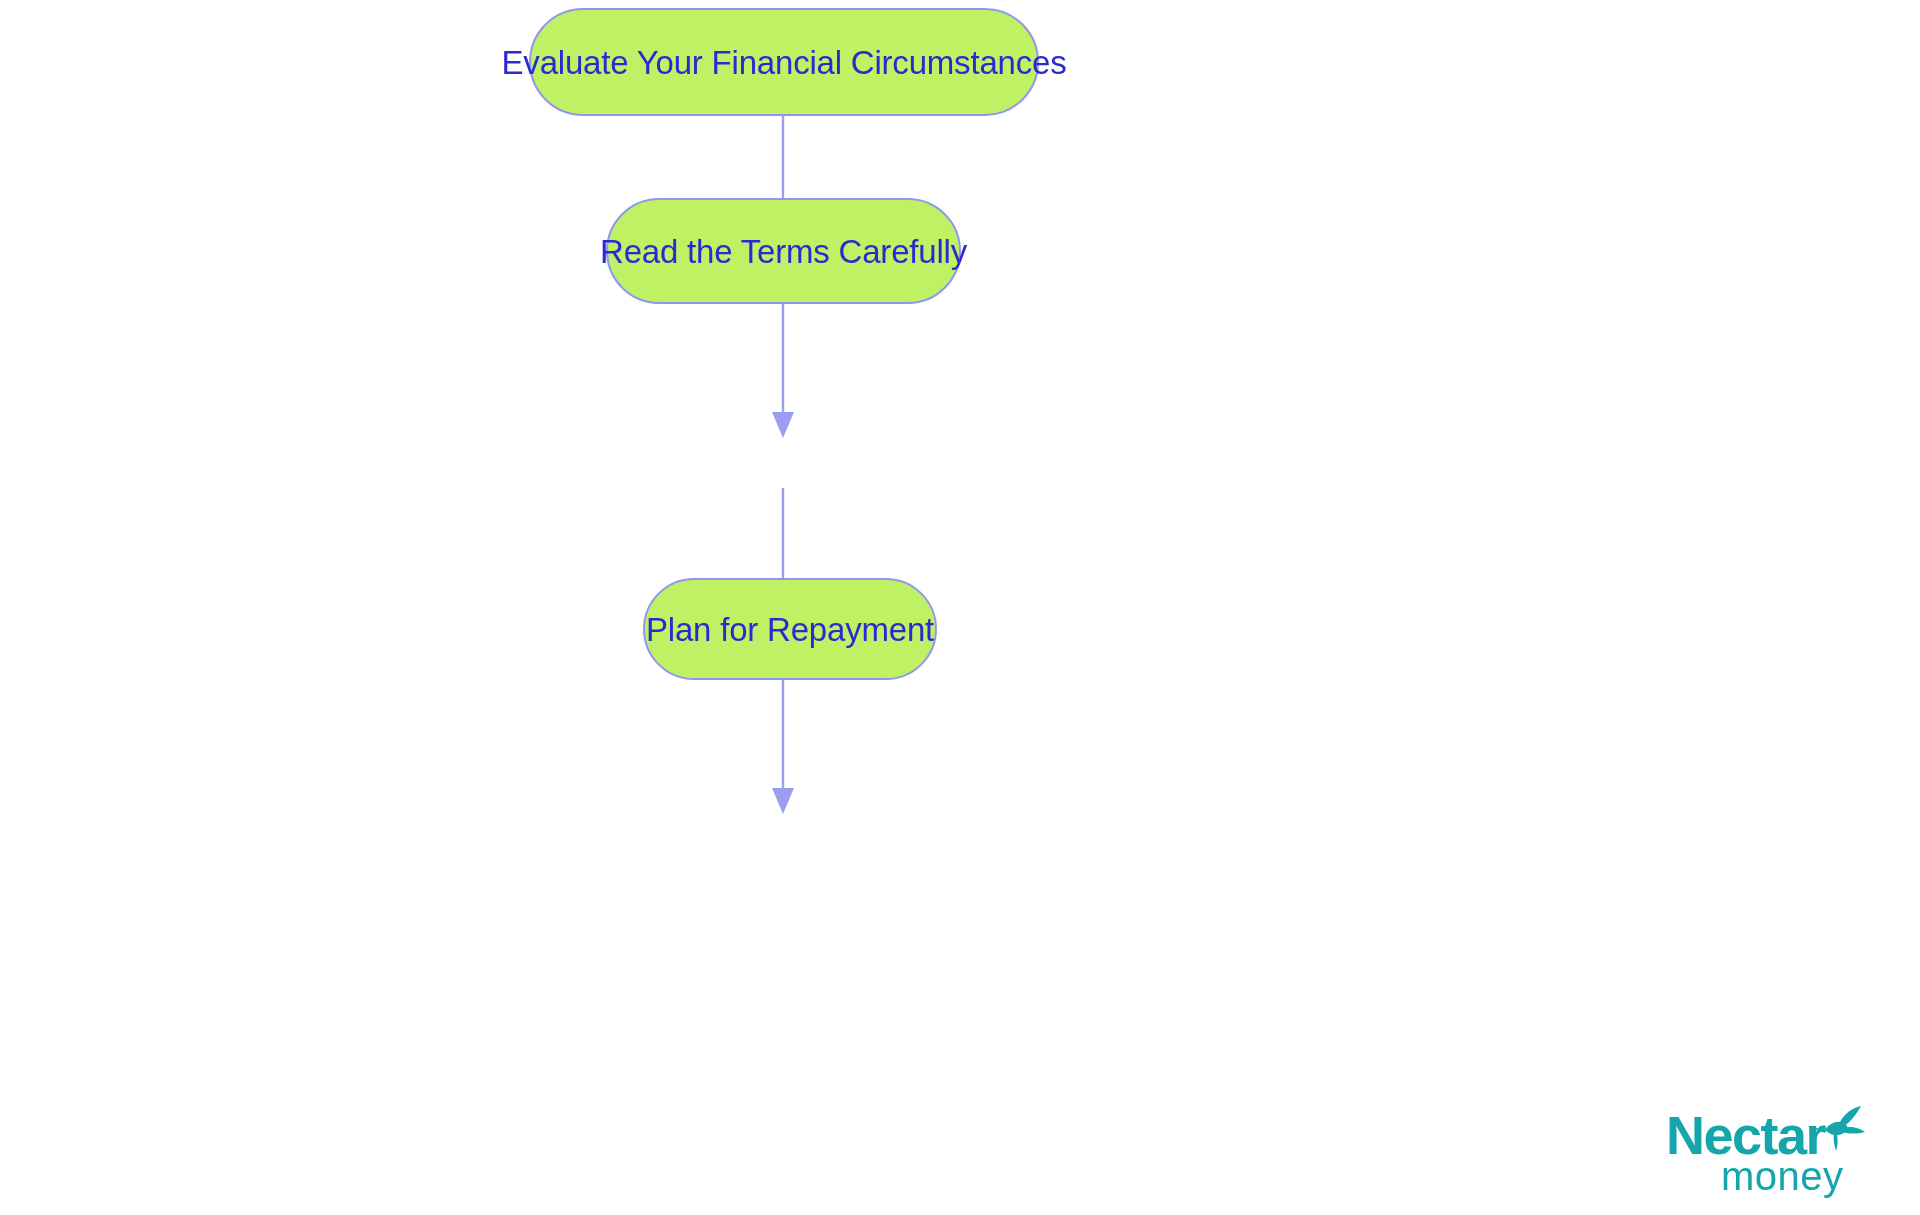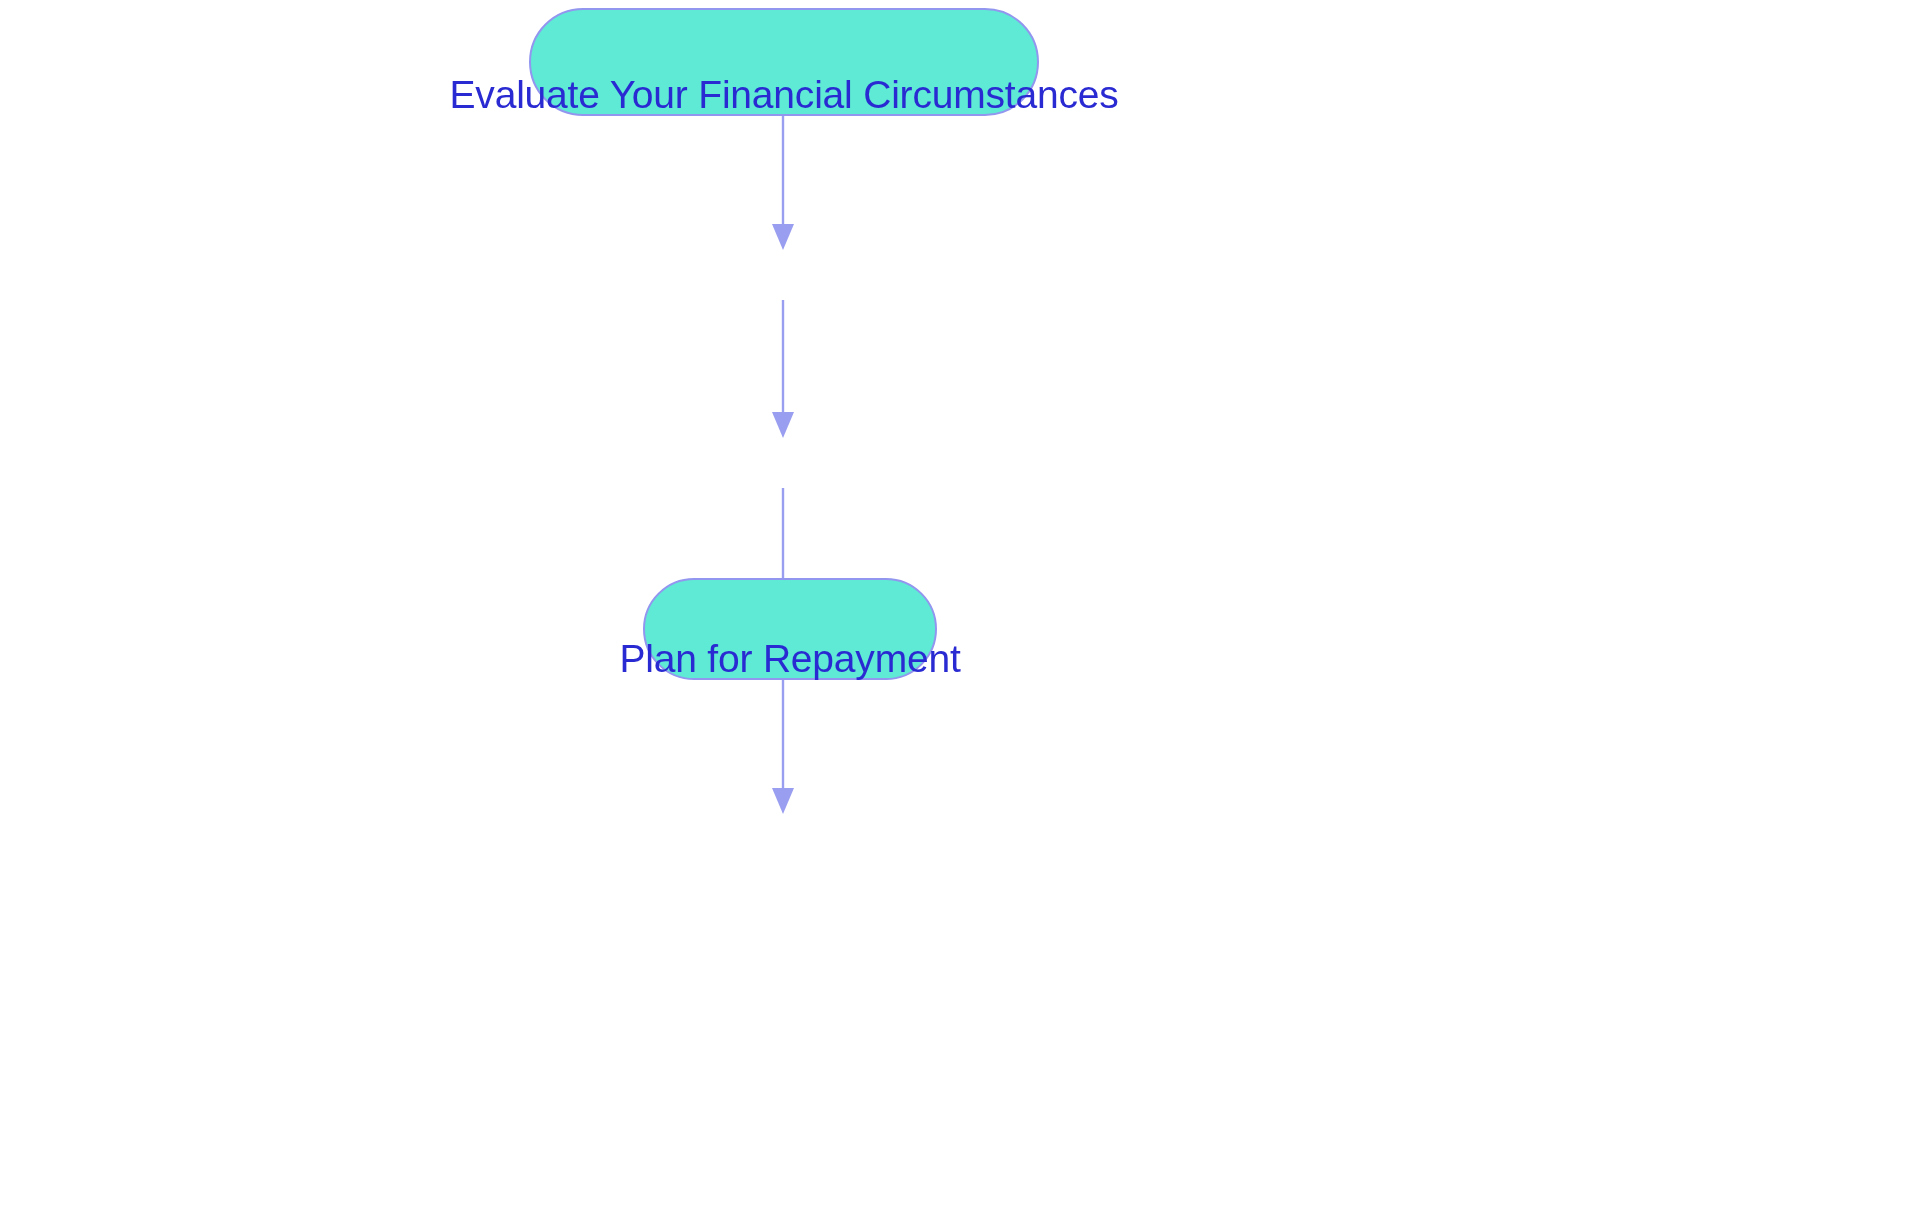--- a/index.html
+++ b/index.html
@@ -20,28 +20,28 @@
     left: 0;
     top: 0;
     width: 1920px;
     height: 1215px;
   }
 
   
   .node {
     position: absolute;
     box-sizing: border-box;
-    background: #5eead4;
+    background: #bef264;
     border: 2px solid #9296ef;
     border-radius: 999px;
     display: flex;
-    align-items: flex-end;
+    align-items: center;
     justify-content: center;
     color: #2a2ad2;
-    font-size: 39px;
+    font-size: 33px;
     font-weight: 400;
     letter-spacing: -0.2px;
     white-space: nowrap;
     line-height: 1;
   }
 
   .node-label {
     display: block;
     padding: 0 4px;
   }
@@ -111,21 +111,42 @@
 
   <svg class="connector" style="left:758px; top:676px; width:50px; height:142px;" viewBox="0 0 50 142" xmlns="http://www.w3.org/2000/svg">
     <line x1="25" y1="0" x2="25" y2="118" stroke="#9a9ef0" stroke-width="2.4"></line>
     <polygon points="25,138 14,112 36,112" fill="#9a9ef0"></polygon>
   </svg>
 
   <div class="node" style="left:529px; top:8px; width:510px; height:108px;">
     <span class="node-label">Evaluate Your Financial Circumstances</span>
   </div>
 
+  <div class="node" style="left:606px; top:198px; width:355px; height:106px;">
+    <span class="node-label">Read the Terms Carefully</span>
+  </div>
 
 
   <div class="node" style="left:643px; top:578px; width:294px; height:102px;">
     <span class="node-label">Plan for Repayment</span>
   </div>
 
 
+  <div id="logo">
+    <span class="logo-word">Nectar</span>
+    <span class="logo-sub">money</span>
+    <svg class="logo-bird" viewBox="0 0 64 48" xmlns="http://www.w3.org/2000/svg">
+      <g fill="#15a6ab">
+
+        <path d="M36 18 C40 9 48 2 58 0 C54 7 50 13 44 18 Z"></path>
+
+        <path d="M22 24 C26 18 32 15 38 16 C42 16 45 19 44 23 C43 27 38 29 33 29 C29 29 25 27 22 24 Z"></path>
+
+        <path d="M22 24 L4 20 L22 27 Z"></path>
+
+        <path d="M40 22 C47 20 55 21 62 26 C54 28 46 28 40 26 Z"></path>
+
+        <path d="M34 28 C35 33 35 39 33 45 C31 39 30 33 31 28 Z"></path>
+      </g>
+    </svg>
+  </div>
 
 </div>
 
 </body></html>

